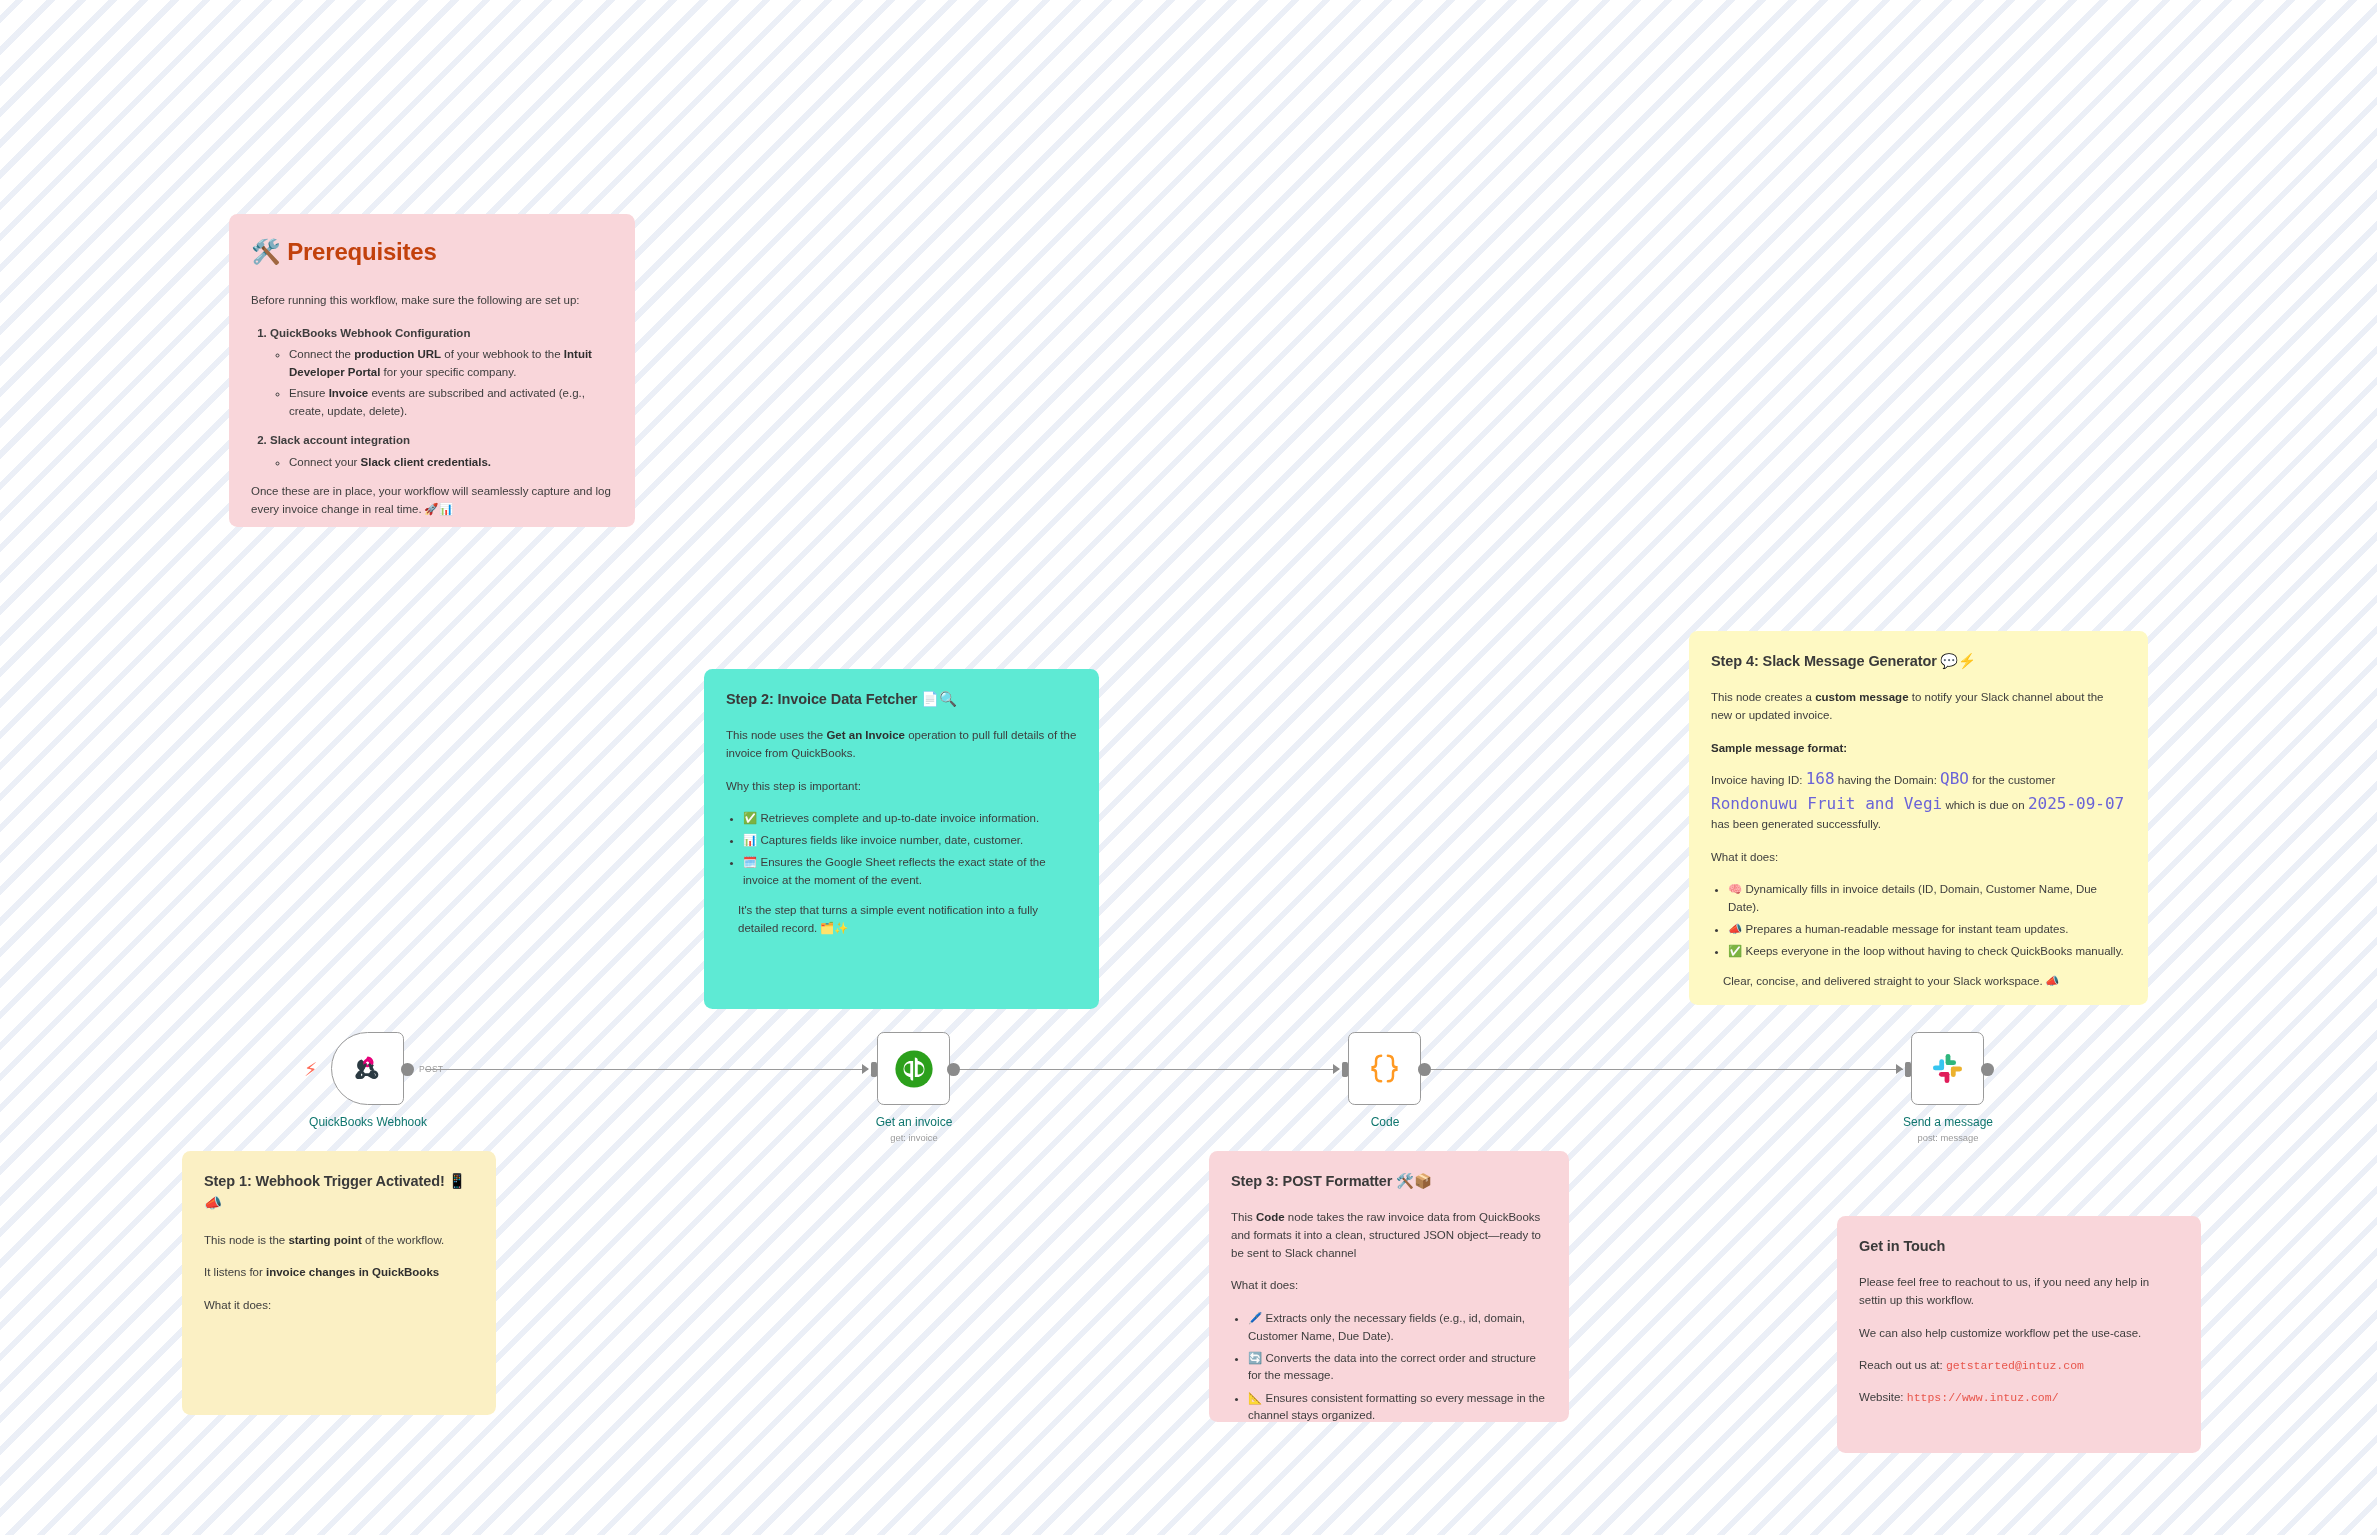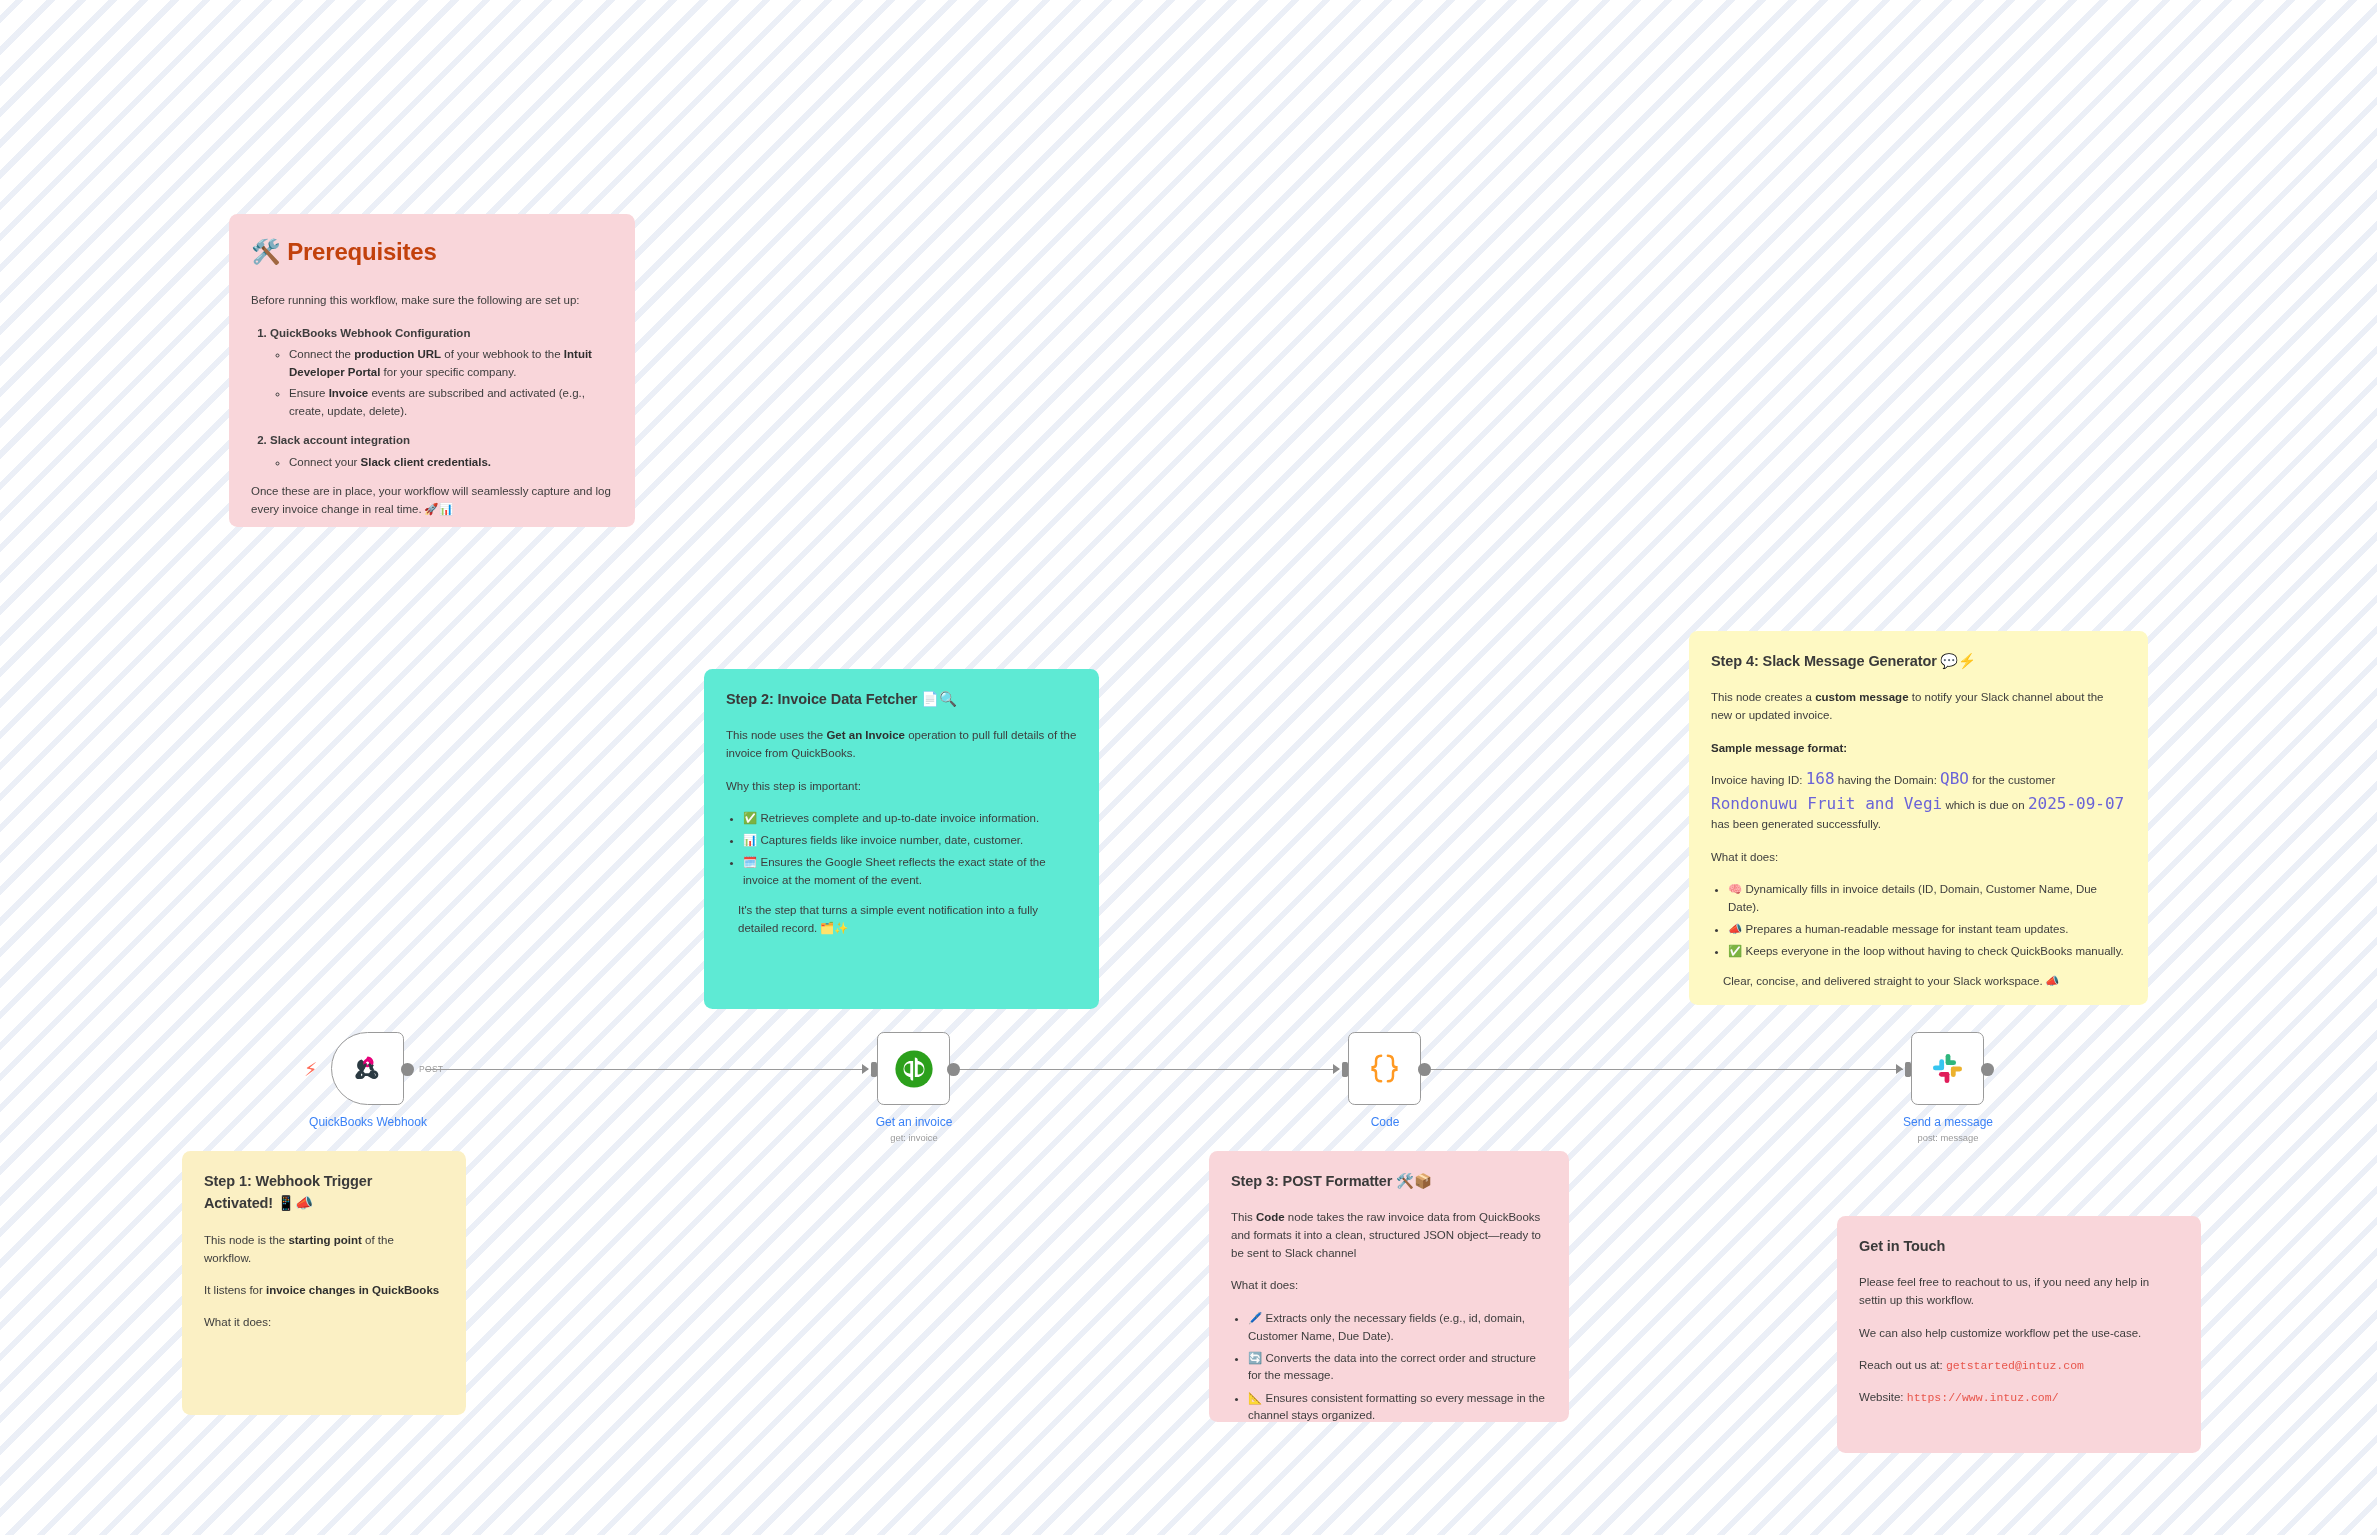--- a/index.html
+++ b/index.html
@@ -90,21 +90,21 @@
     border-bottom-left-radius: 37px;
   }
   .node-caption {
     position: absolute;
     text-align: center;
     width: 196px;
     z-index: 5;
   }
   .node-caption .title {
     font-size: 12px;
-    color: #3b82f6;
+    color: #0f766e;
     font-weight: 400;
     white-space: nowrap;
   }
   .node-caption .subtitle {
     font-size: 9.4px;
     color: #9a9a9a;
     margin-top: 2.6px;
     white-space: nowrap;
   }
 
@@ -207,21 +207,21 @@
     </p>
     <p>What it does:</p>
     <ul class="bullets">
       <li>🧠 Dynamically fills in invoice details (ID, Domain, Customer Name, Due Date).</li>
       <li>📣 Prepares a human-readable message for instant team updates.</li>
       <li>✅ Keeps everyone in the loop without having to check QuickBooks manually.</li>
     </ul>
     <p class="indent">Clear, concise, and delivered straight to your Slack workspace. 📣</p>
   </div>
 
-  <div class="note note-yellow" style="left:182px; top:1151px; width:284px; height:264px;">
+  <div class="note note-yellow" style="left:182px; top:1151px; width:314px; height:264px;">
     <h2>Step 1: Webhook Trigger Activated! 📱📣</h2>
     <p>This node is the <b>starting point</b> of the workflow.</p>
     <p>It listens for <b>invoice changes in QuickBooks</b></p>
     <p>What it does:</p>
   </div>
 
   <div class="note note-pink" style="left:1209px; top:1151px; width:360px; height:271px;">
     <h2>Step 3: POST Formatter 🛠️📦</h2>
     <p>This <b>Code</b> node takes the raw invoice data from QuickBooks and formats it into a clean, structured JSON object—ready to be sent to Slack channel</p>
     <p>What it does:</p>

